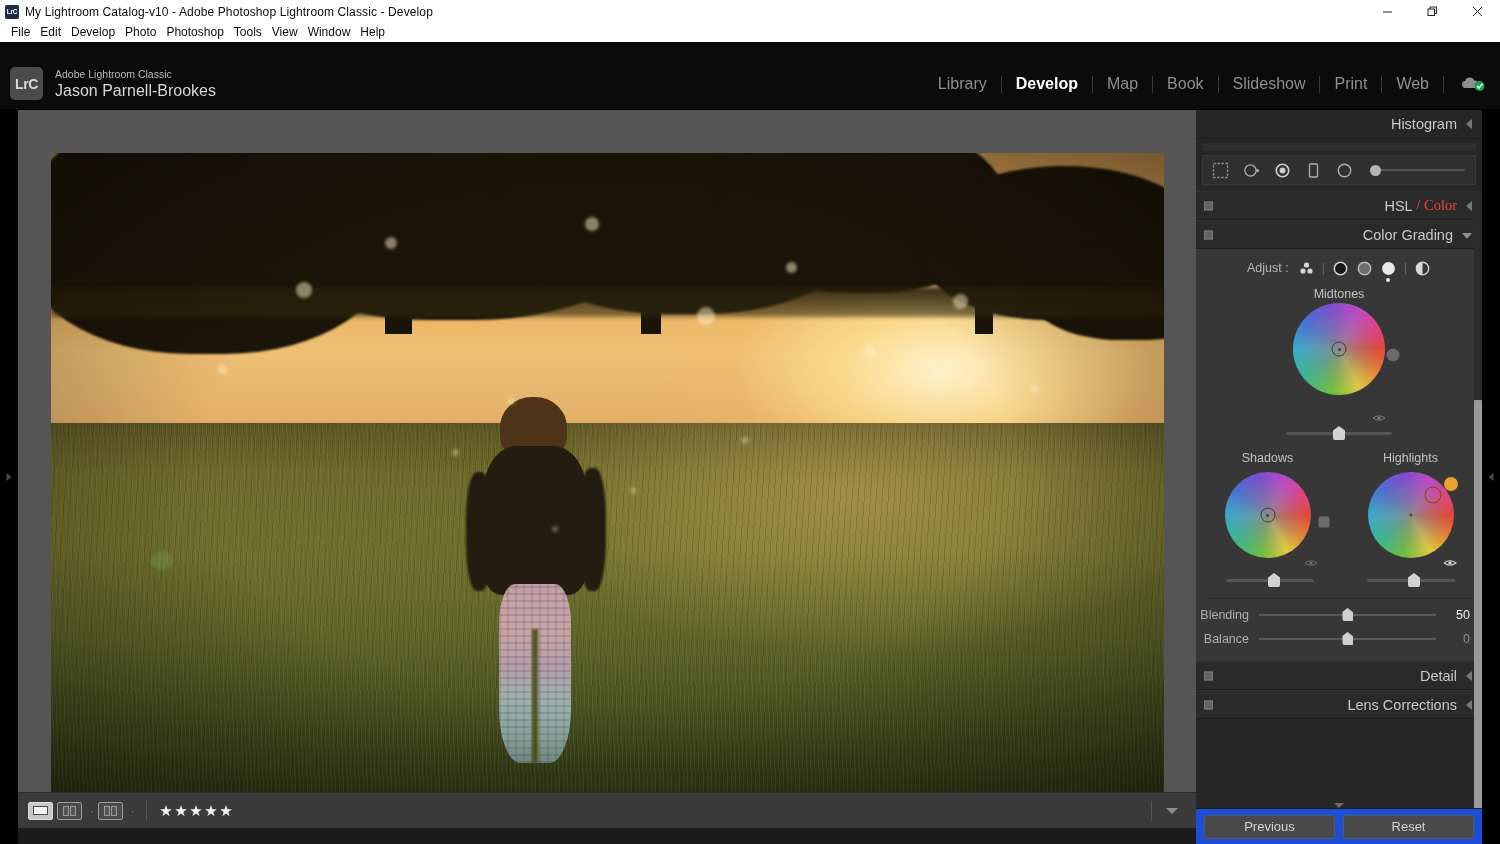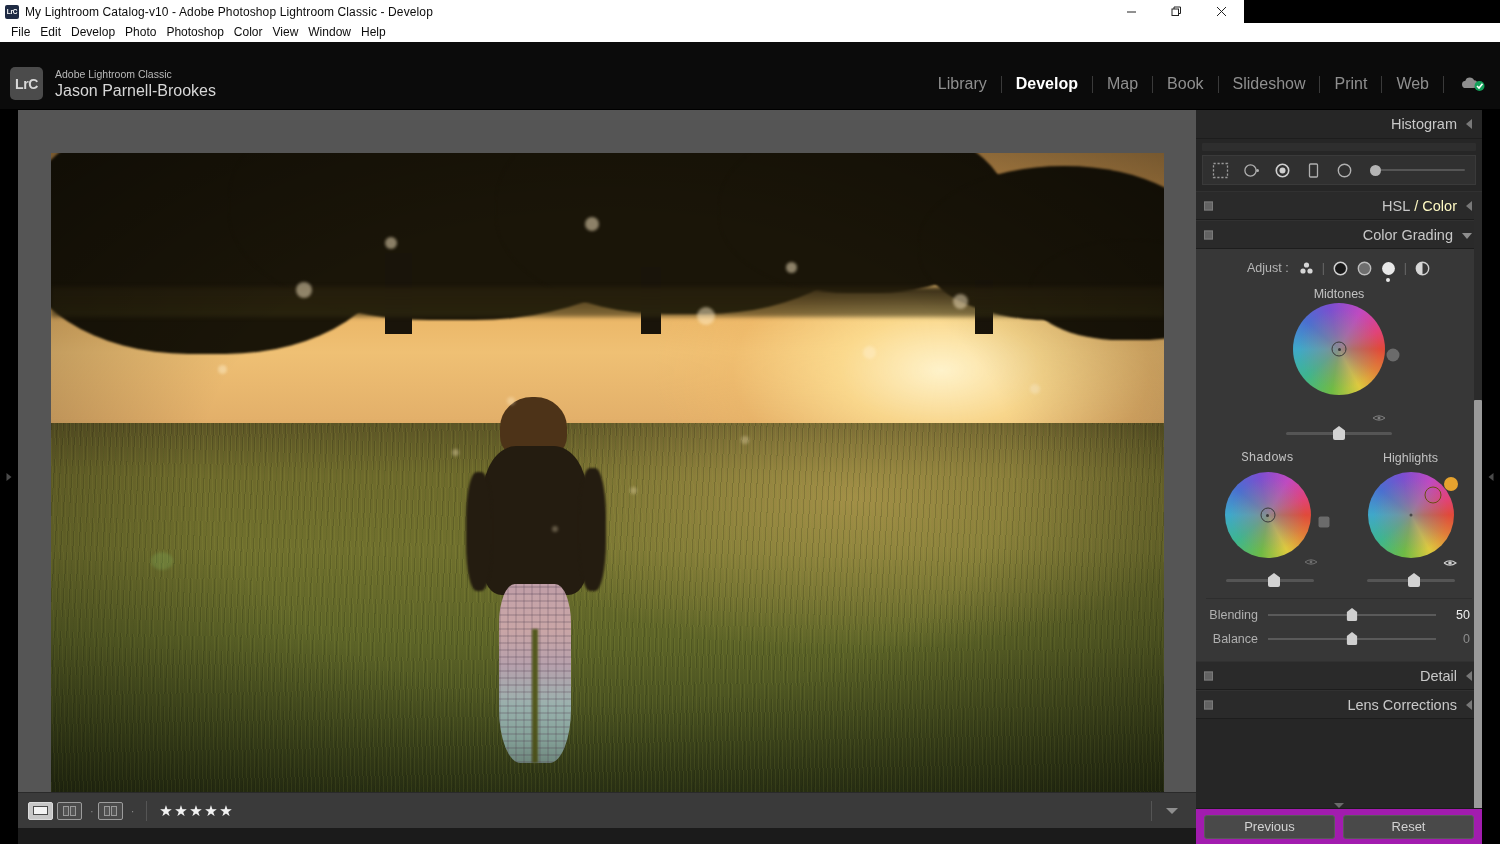--- a/index.html
+++ b/index.html
@@ -7,21 +7,21 @@
     width: 1500px; height: 844px;
     background: #000;
     font-family: "Liberation Sans", sans-serif;
     overflow: hidden;
     -webkit-font-smoothing: antialiased;
   }
   #app { position: relative; width: 1500px; height: 844px; background: #000; }
 
   
   .titlebar {
-    position: absolute; top: 0; left: 0; width: 1244px; height: 23px;
+    position: absolute; top: 0; left: 0; width: 1500px; height: 23px;
     background: #fff; display: flex; align-items: center;
   }
   .tb-icon {
     width: 14px; height: 14px; margin-left: 5px; margin-right: 6px;
     background: #1f2b44; border-radius: 2px; color: #fff;
     font-size: 6.5px; line-height: 14px; text-align: center;
     font-weight: bold; letter-spacing: -0.2px;
   }
   .tb-title { font-size: 12px; color: #0c0c0c; letter-spacing: 0.01em; }
   .win-controls { position: absolute; right: 0; top: 0; height: 23px; display: flex; }
@@ -205,21 +205,21 @@
   }
   .tri {
     width: 0; height: 0; margin-left: 9px;
     border-top: 5px solid transparent; border-bottom: 5px solid transparent;
   }
   .tri.collapsed { border-right: 6px solid #787878; }
   .tri.expanded {
     border-left: 5px solid transparent; border-right: 5px solid transparent;
     border-top: 6px solid #8e8e8e; border-bottom: 0; margin-top: 2px;
   }
-  .hsl-dim { color: #fef9c3; }
+  .hsl-dim { color: #ef4444; font-family: Liberation Serif, serif; }
 
   .histogram-box {
     height: 52px; background: #262626; padding: 4px 6px 0 6px;
   }
   .hist-graph { height: 8px; background: #2e2e2e; border-radius: 1px; }
   .toolstrip {
     margin-top: 4px; height: 30px; background: #303030; border: 1px solid #3a3a3a;
     display: flex; align-items: center; padding: 0 8px; gap: 12px;
   }
   .tool { width: 19px; height: 19px; position: relative; }
@@ -280,38 +280,38 @@
   }
   .lum-knob {
     position: absolute; top: 9px; width: 12px; height: 14px; transform: translateX(-50%);
     background: #d2d2d2; clip-path: polygon(50% 0%, 100% 32%, 100% 100%, 0% 100%, 0% 32%);
     border-radius: 2px;
   }
   .eye { position: absolute; top: 0px; width: 14px; height: 10px; }
 
   .cg-slider-row {
     display: flex; align-items: center; height: 24px; color: #b0b0b0; font-size: 12.5px;
-    padding: 0 12px 0 10px;
+    padding: 0 12px 0 1px;
   }
   .cg-slider-row .lab { width: 62px; text-align: right; padding-right: 10px; color: #b0b0b0; }
   .cg-slider-row .track-wrap { flex: 1; position: relative; height: 14px; }
   .cg-slider-row .track { position: absolute; left: 0; right: 0; top: 6px; height: 2px; background: #5a5a5a; }
   .cg-slider-row .knob {
     position: absolute; top: 0; width: 11px; height: 13px; transform: translateX(-50%);
     background: #cfcfcf; clip-path: polygon(50% 0%, 100% 32%, 100% 100%, 0% 100%, 0% 32%); border-radius: 2px;
   }
   .cg-slider-row .val { width: 34px; text-align: right; font-size: 12.5px; }
   .val.modified { color: #efefef; }
   .val.default { color: #8d8d8d; }
 
   .cg-divider { height: 1px; background: #2e2e2e; margin: 8px 10px 4px 10px; }
 
   .bottombtns {
     position: absolute; left: 0; bottom: 0; width: 286px; height: 36px;
-    background: #a21caf; display: flex; align-items: center; justify-content: space-between;
+    background: #1d4ed8; display: flex; align-items: center; justify-content: space-between;
     padding: 0 8px; gap: 8px; border-top: 1px solid #1c1c1c;
   }
   .pbtn {
     flex: 1; height: 24px; background: #494949; border: 1px solid #5a5a5a; border-radius: 3px;
     color: #d2d2d2; font-size: 13px; display: flex; align-items: center; justify-content: center;
   }
   .panel-tri-up {
     position: absolute; left: 50%; bottom: 36px; transform: translateX(-50%);
     width: 0; height: 0; border-left: 5px solid transparent; border-right: 5px solid transparent;
     border-top: 5px solid #6a6a6a;
@@ -352,21 +352,21 @@
       </div>
     </div>
   </div>
 
   <div class="menubar">
     <div class="menu-item">File</div>
     <div class="menu-item">Edit</div>
     <div class="menu-item">Develop</div>
     <div class="menu-item">Photo</div>
     <div class="menu-item">Photoshop</div>
-    <div class="menu-item">Color</div>
+    <div class="menu-item">Tools</div>
     <div class="menu-item">View</div>
     <div class="menu-item">Window</div>
     <div class="menu-item">Help</div>
   </div>
 
   <div class="appbody">
 
     <div class="topbar">
       <div class="identity">
         <div class="lrc-badge">LrC</div>
@@ -585,21 +585,21 @@
           <div class="lum-knob" style="left:143px;"></div>
           <span class="eye" style="left:176px; top:-8px;">
             <svg width="14" height="10" viewBox="0 0 14 10">
               <path d="M1 5 q6 -4.4 12 0 q-6 4.4 -12 0" fill="none" stroke="#7e7e7e" stroke-width="1"></path>
               <circle cx="7" cy="5" r="1.5" fill="#7e7e7e"></circle>
             </svg>
           </span>
         </div>
 
         <div style="display:flex;">
-          <div style="flex:1; position:relative;font-family:Liberation Mono, monospace;">
+          <div style="flex:1; position:relative;">
             <div class="wheel-label">Shadows</div>
             <div class="wheel" style="width:86px; height:86px;">
               <div class="wheel-puck" style="left:50%; top:50%;"></div>
             </div>
             <div class="swatch" style="left:128px; top:79px; width:11px; height:11px; background:#6b6b6b; border-radius:2px;"></div>
             <div class="lum-row">
               <div class="lum-track" style="left:30px; right:25px;"></div>
               <div class="lum-knob" style="left:78px;"></div>
               <span class="eye" style="left:108px; top:-10px;">
                 <svg width="14" height="10" viewBox="0 0 14 10">

